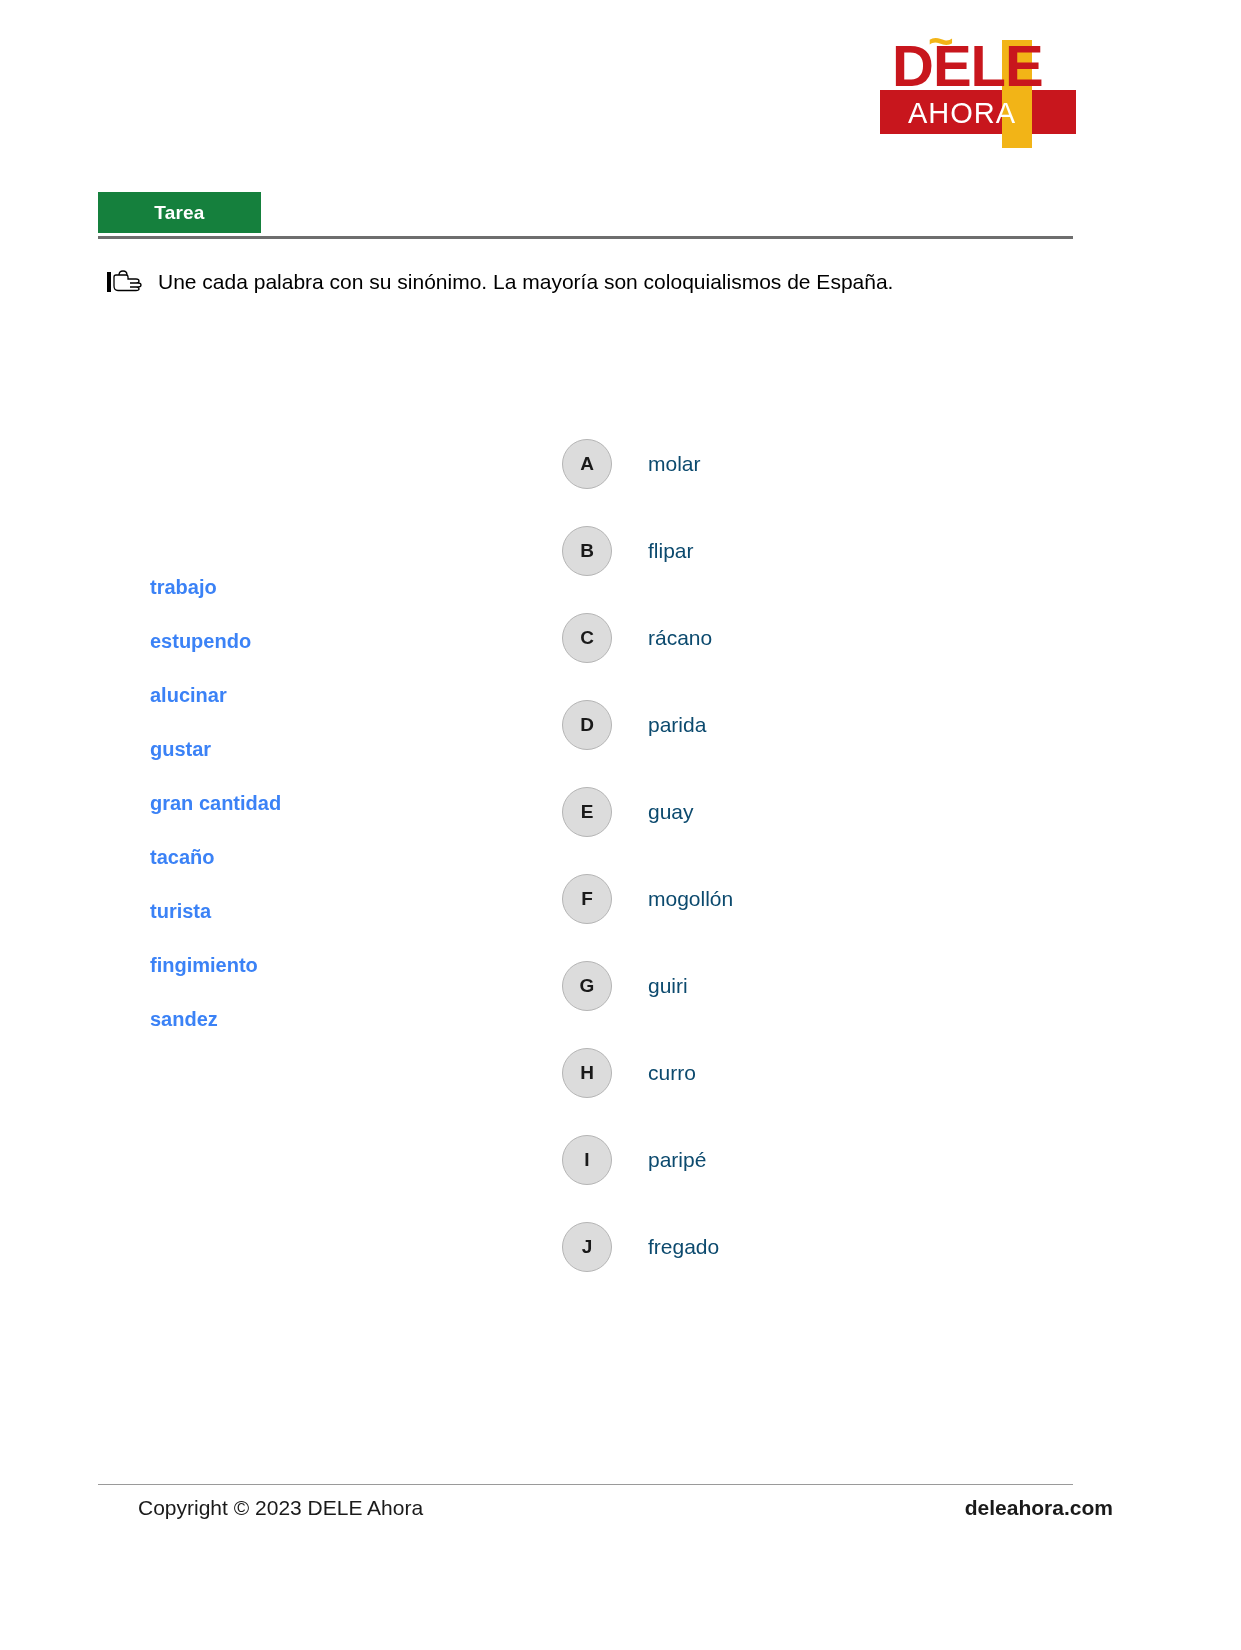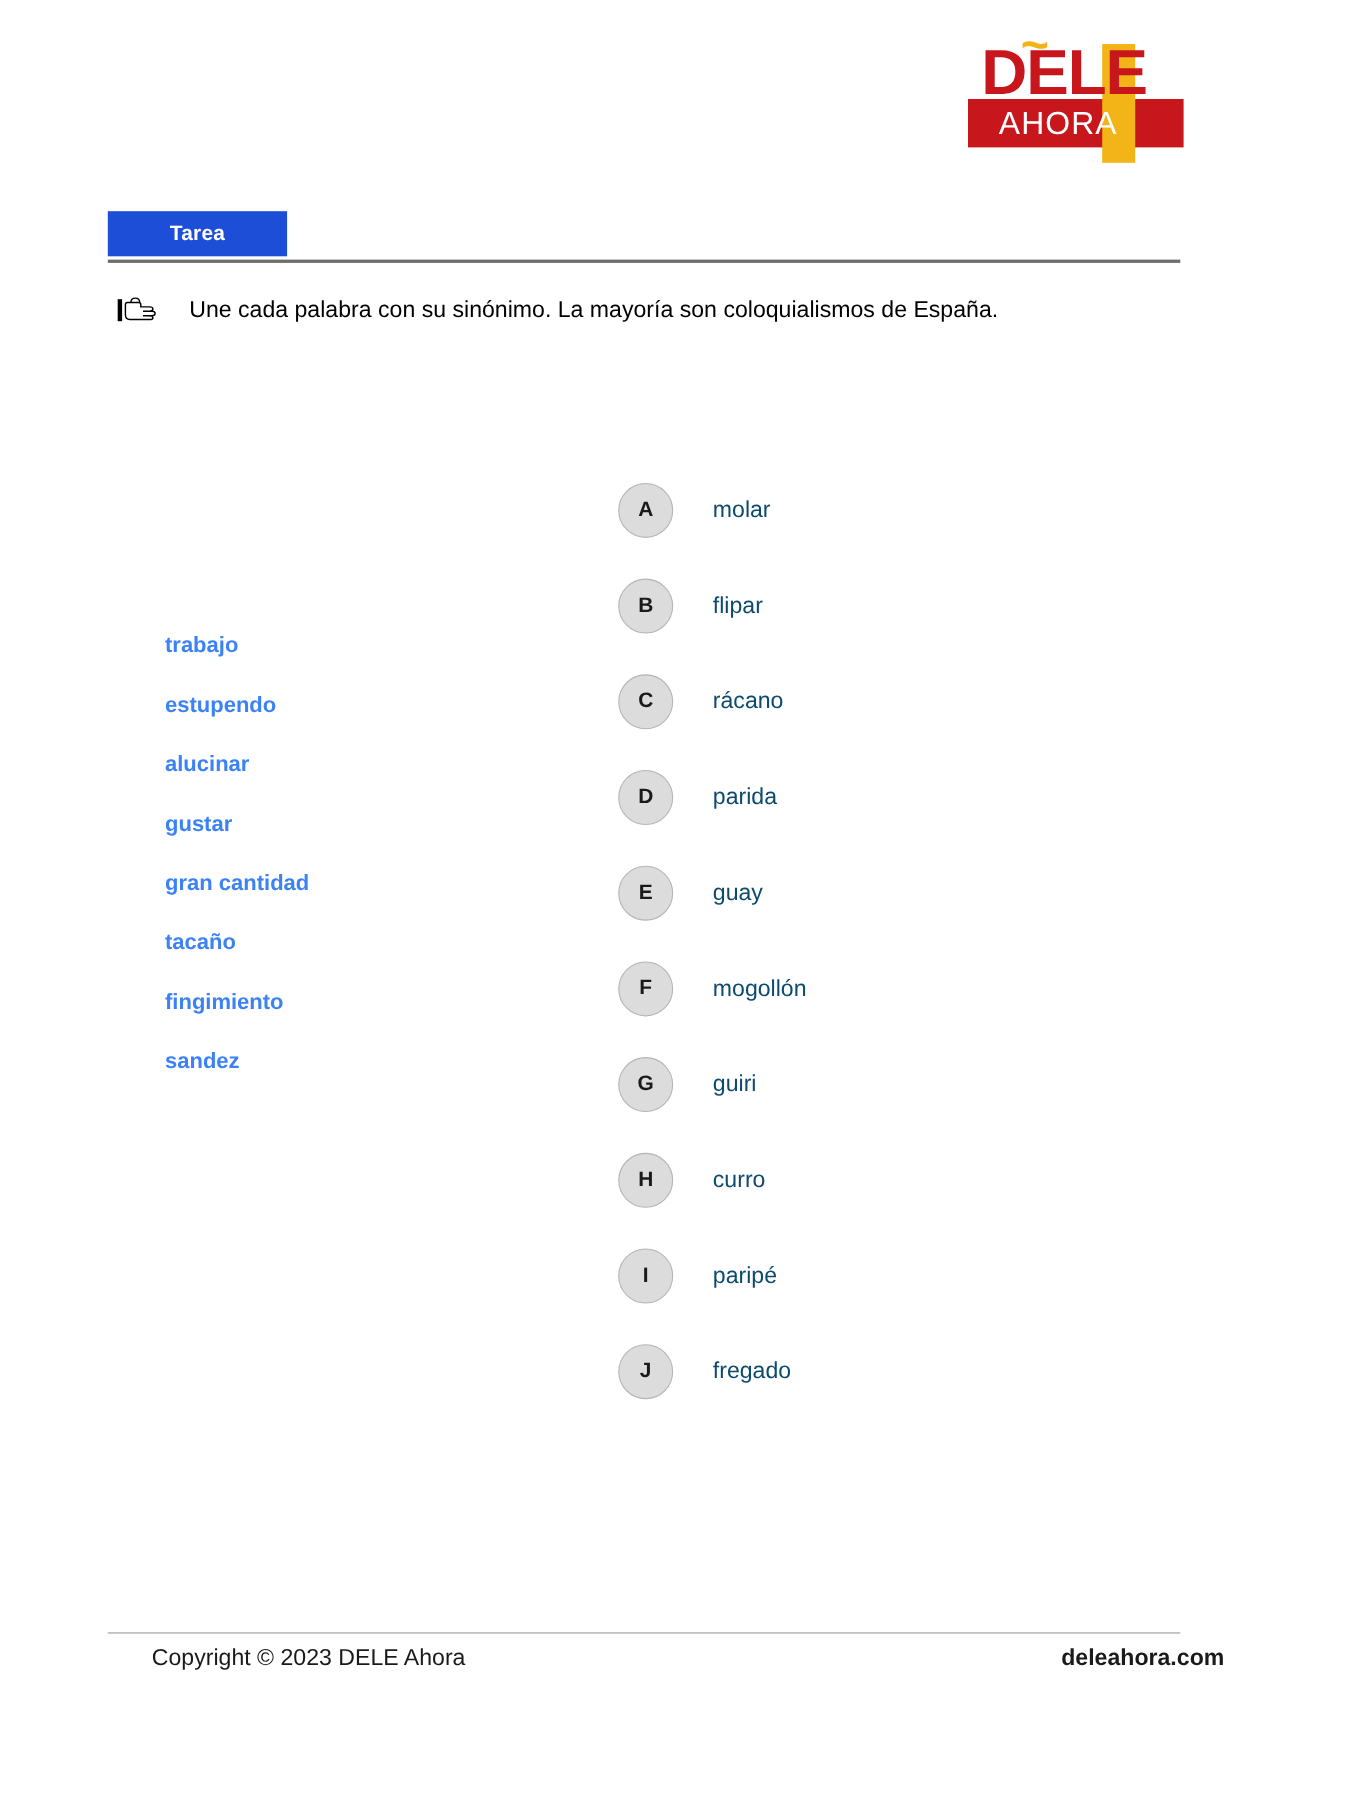--- a/index.html
+++ b/index.html
@@ -90,21 +90,21 @@
     width: 975px;
     height: 44px;
     border-bottom: 3px solid #6e6e6e;
   }
   .task-badge {
     position: absolute;
     left: 0;
     top: 0;
     width: 163px;
     height: 41px;
-    background: #1d4ed8;
+    background: #15803d;
     color: #ffffff;
     font-size: 19px;
     font-weight: bold;
     display: flex;
     align-items: center;
     justify-content: center;
     letter-spacing: 0.2px;
   }
   .task-title {
     position: absolute;
@@ -118,21 +118,21 @@
     color: #767676;
   }
 
   
   .instruction-row {
     position: absolute;
     left: 106px;
     top: 268px;
     display: flex;
     align-items: center;
-    gap: 24px;
+    gap: 10px;
   }
   .hand-icon {
     width: 42px;
     height: 26px;
     display: block;
   }
   .instruction-text {
     font-size: 21px;
     color: #000000;
     line-height: 28px;
@@ -244,20 +244,21 @@
     <span class="instruction-text">Une cada palabra con su sinónimo. La mayoría son coloquialismos de España.</span>
   </div>
 
   <div class="left-col">
     <div class="left-item">trabajo</div>
     <div class="left-item">estupendo</div>
     <div class="left-item">alucinar</div>
     <div class="left-item">gustar</div>
     <div class="left-item">gran cantidad</div>
     <div class="left-item">tacaño</div>
+    <div class="left-item">turista</div>
     <div class="left-item">fingimiento</div>
     <div class="left-item">sandez</div>
   </div>
 
   <div class="right-col">
     <div class="right-item">
       <div class="opt-circle">A</div>
       <div class="opt-word">molar</div>
     </div>
     <div class="right-item">

